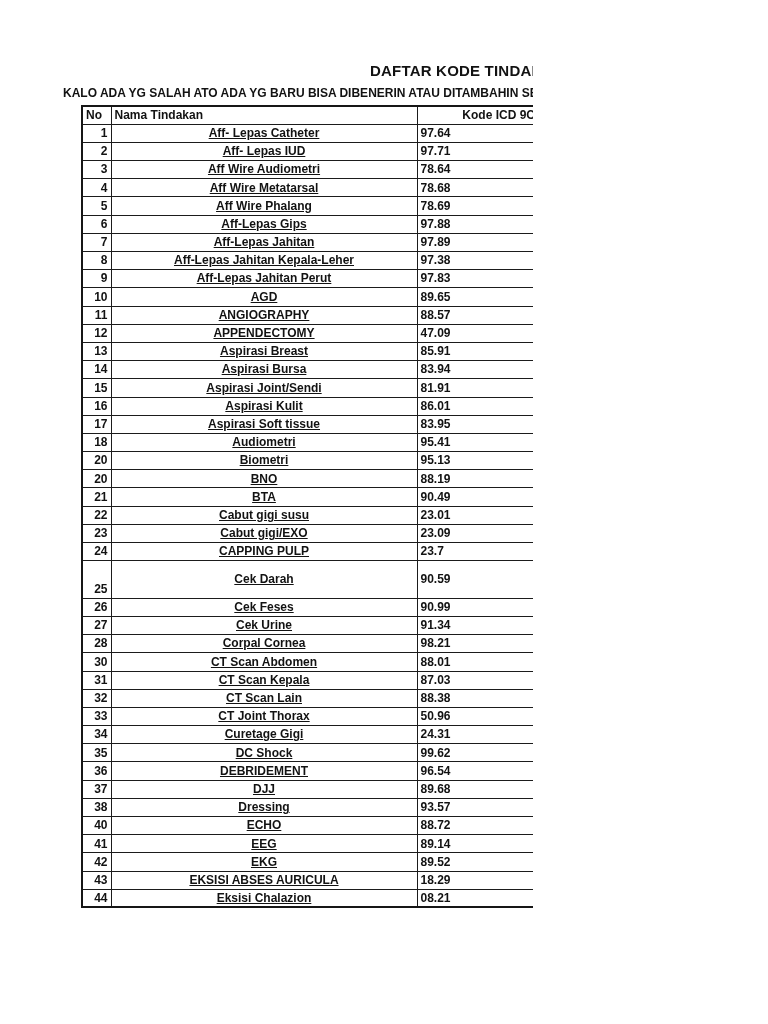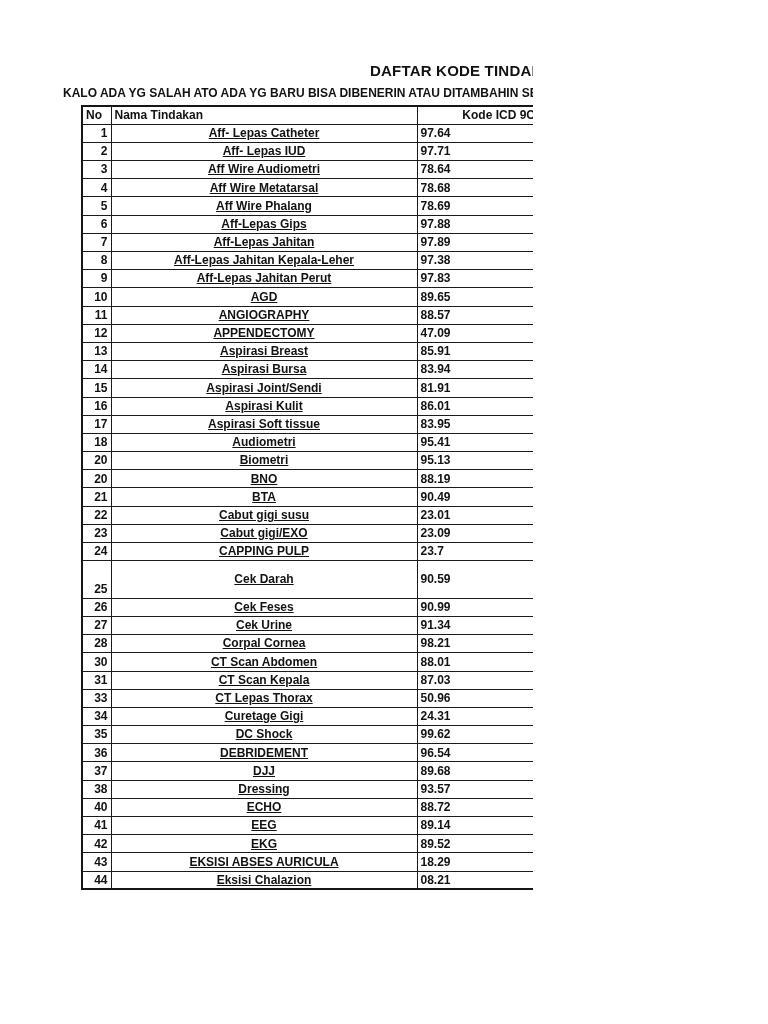--- a/index.html
+++ b/index.html
@@ -240,22 +240,27 @@
             <td class="cell-no">30</td>
             <td class="cell-name">CT Scan Abdomen</td>
             <td class="cell-code">88.01</td>
           </tr>
           <tr>
             <td class="cell-no">31</td>
             <td class="cell-name">CT Scan Kepala</td>
             <td class="cell-code">87.03</td>
           </tr>
           <tr>
+            <td class="cell-no">32</td>
+            <td class="cell-name">CT Scan Lain</td>
+            <td class="cell-code">88.38</td>
+          </tr>
+          <tr>
             <td class="cell-no">33</td>
-            <td class="cell-name">CT Lepas Thorax</td>
+            <td class="cell-name">CT Joint Thorax</td>
             <td class="cell-code">50.96</td>
           </tr>
           <tr>
             <td class="cell-no">34</td>
             <td class="cell-name">Curetage Gigi</td>
             <td class="cell-code">24.31</td>
           </tr>
           <tr>
             <td class="cell-no">35</td>
             <td class="cell-name">DC Shock</td>

